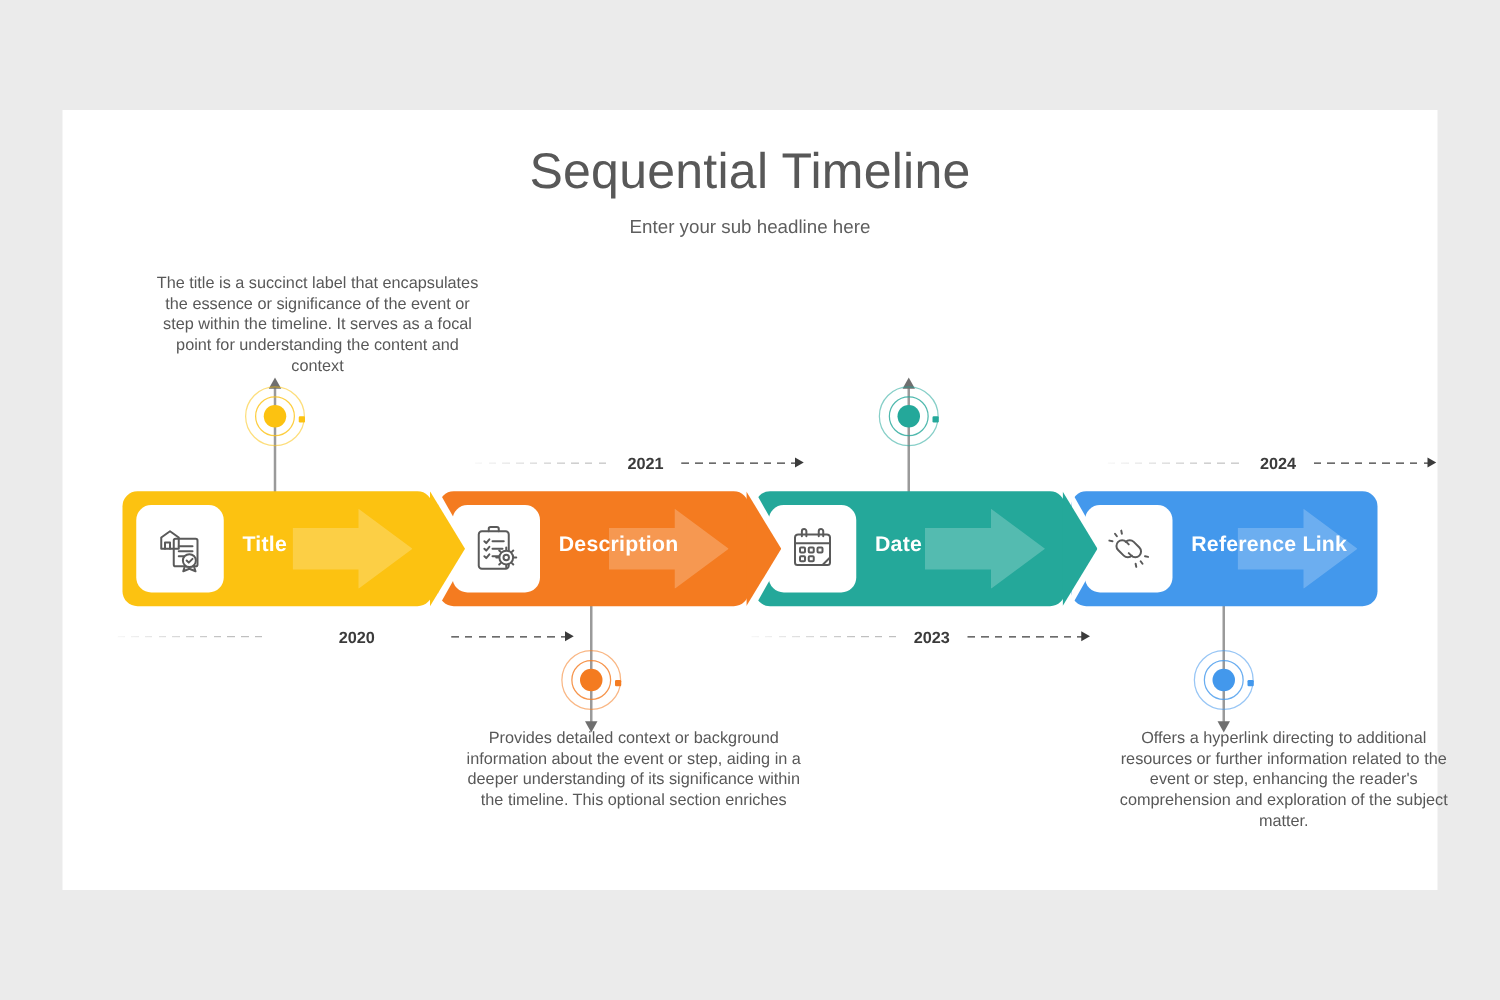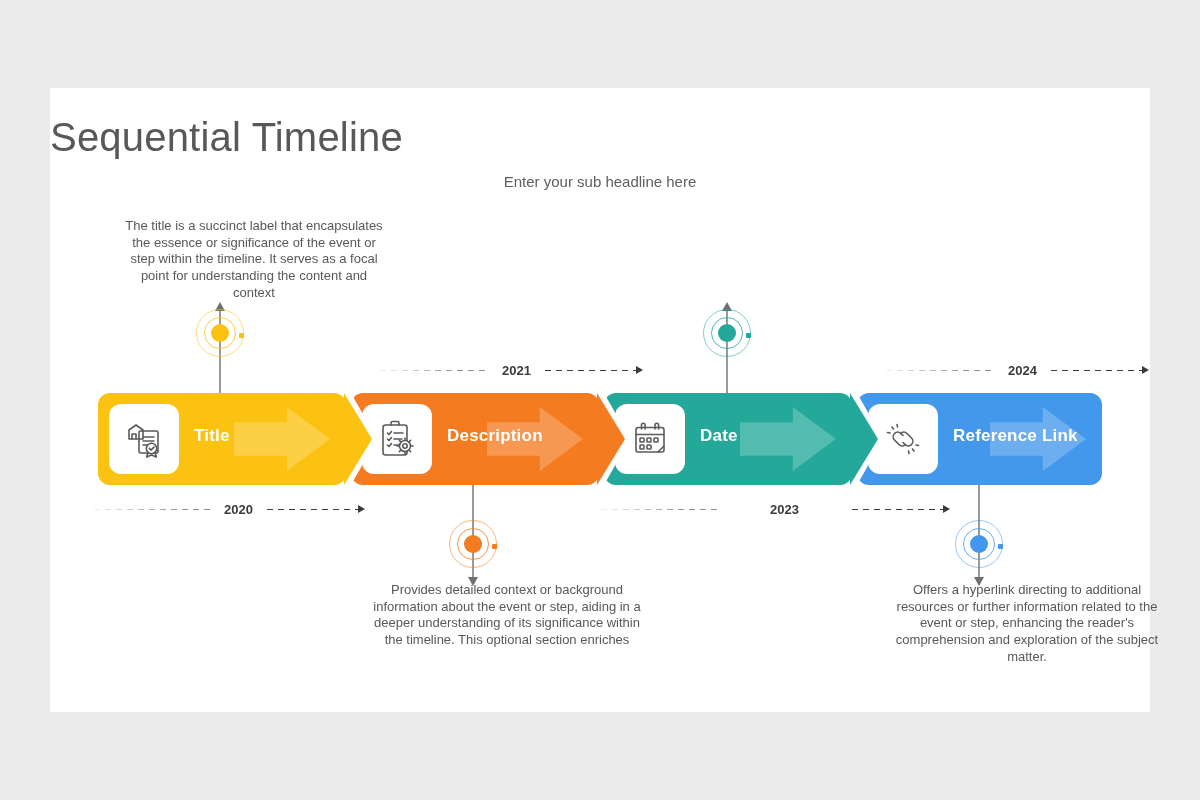--- a/index.html
+++ b/index.html
@@ -23,20 +23,21 @@
     height: 624px;
     background: #ffffff;
   }
 
   
   .title {
     position: absolute;
     left: 0;
     top: 27px;
     width: 1100px;
+    text-align: center;
     font-size: 40px;
     font-weight: 400;
     color: #585858;
     letter-spacing: 0.2px;
   }
   .subtitle {
     position: absolute;
     left: 0;
     top: 85px;
     width: 1100px;
@@ -282,28 +283,28 @@
     </div>
   </div>
   <div class="year-row" style="left:836px; top:271px;">
     <div class="year-dash-left fade" style="width:108px;"></div>
     <div class="year-text">2024</div>
     <div class="year-dash-right" style="width:92px;">
       <div class="year-arrow-head"></div>
     </div>
   </div>
 
-  <div class="year-row" style="left:44px; top:410px;">
+  <div class="year-row" style="left:44px; top:410px;gap:47px;">
     <div class="year-dash-left fade" style="width:116px;"></div>
     <div class="year-text">2020</div>
     <div class="year-dash-right" style="width:92px;">
       <div class="year-arrow-head"></div>
     </div>
   </div>
-  <div class="year-row" style="left:551px; top:410px;gap:39px;">
+  <div class="year-row" style="left:551px; top:410px;">
     <div class="year-dash-left fade" style="width:116px;"></div>
     <div class="year-text">2023</div>
     <div class="year-dash-right" style="width:92px;">
       <div class="year-arrow-head"></div>
     </div>
   </div>
 
   <div id="bar">
 
     <div class="step" style="left:0px; width:248px; z-index:4;">

